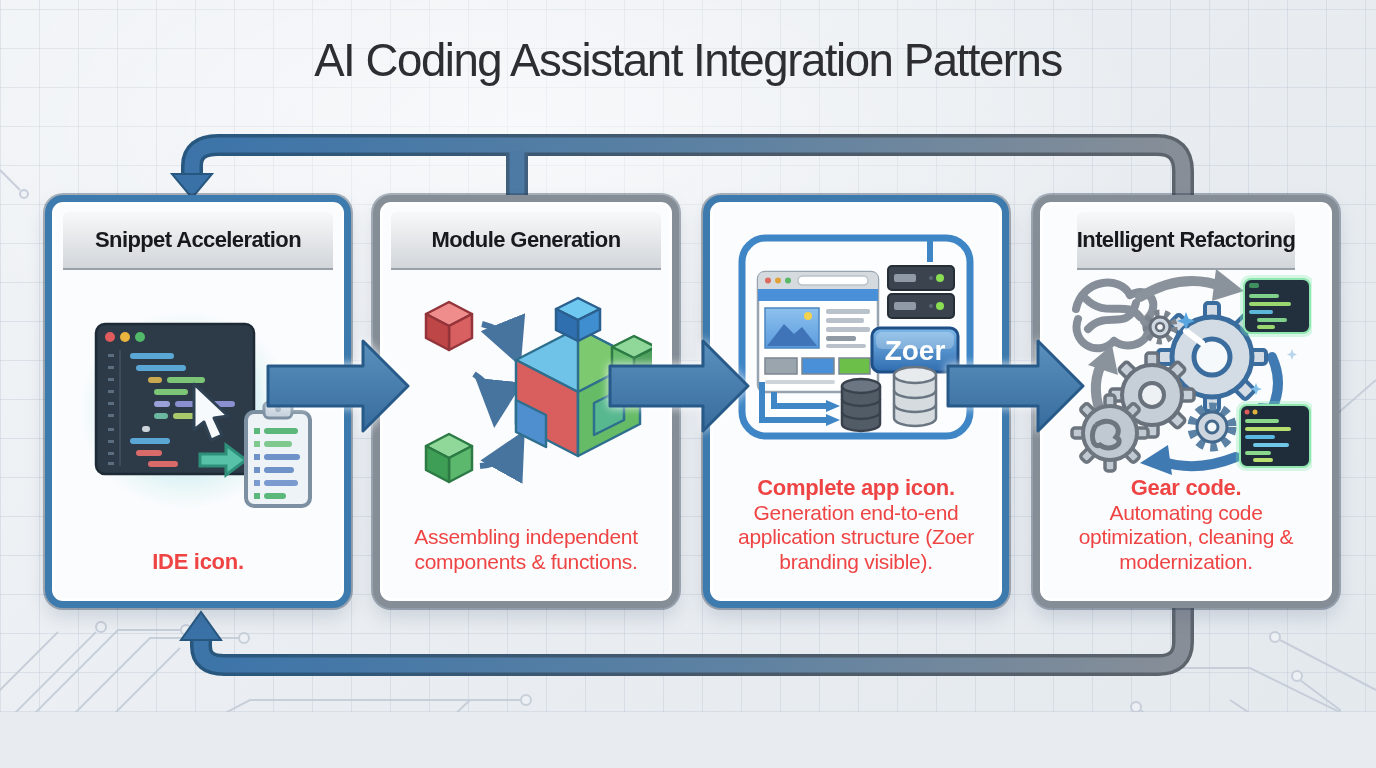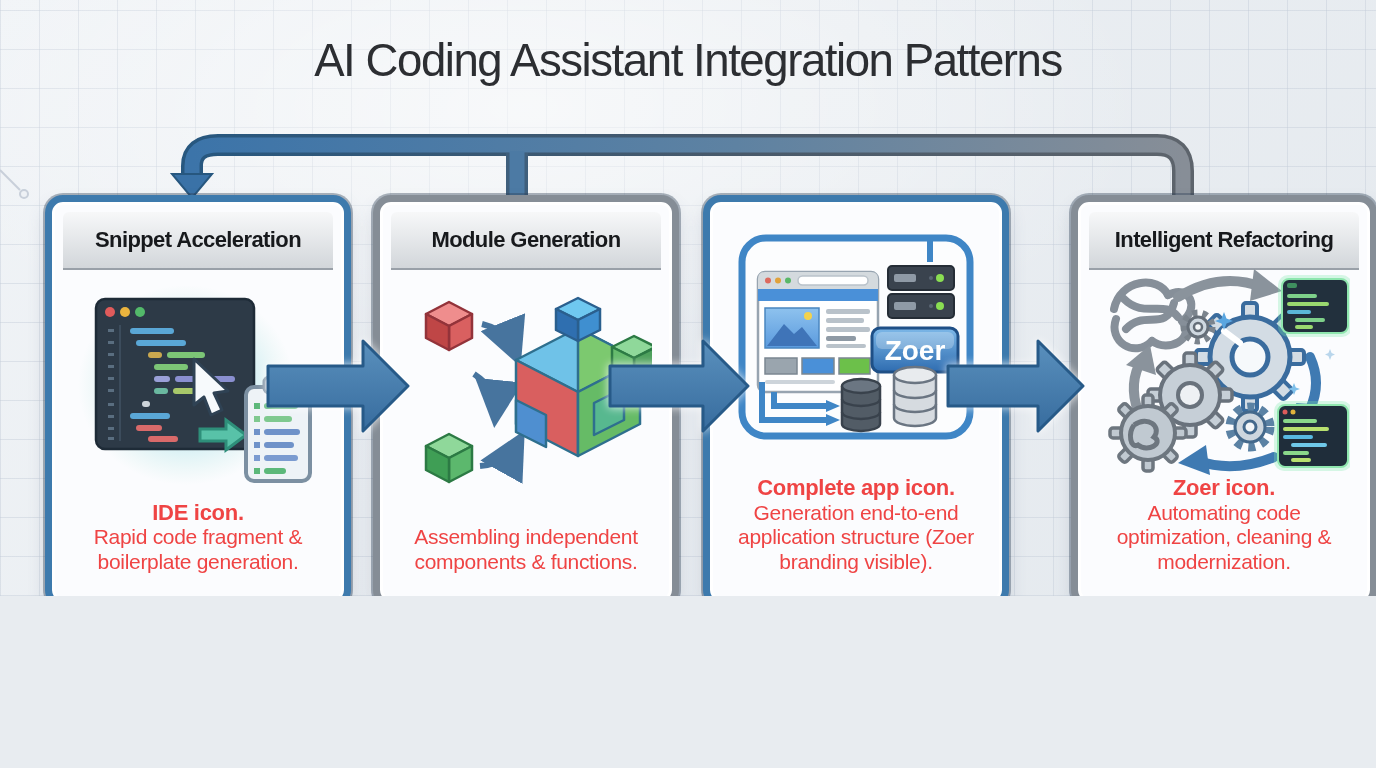--- a/index.html
+++ b/index.html
@@ -1,18 +1,18 @@
 <!DOCTYPE html>
 <html><head>
 <meta charset="utf-8">
 <style>
   * { box-sizing: border-box; margin: 0; padding: 0; }
   html,body { background:#e8ecf0; }
   .stage{
-    position:relative; width:1376px; height:596px; overflow:hidden;
+    position:relative; width:1376px; height:712px; overflow:hidden;
     font-family:"Liberation Sans", sans-serif;
     background:
       radial-gradient(ellipse 900px 420px at 38% 18%, rgba(255,255,255,.6), rgba(255,255,255,0) 70%),
       repeating-linear-gradient(0deg, rgba(192,201,214,.42) 0 1px, transparent 1px 39px),
       repeating-linear-gradient(90deg, rgba(192,201,214,.42) 0 1px, transparent 1px 39px),
       linear-gradient(135deg,#f1f4f7 0%,#eaeef2 45%,#e4e9ee 100%);
   }
   .title{
     position:absolute; top:32px; left:0; right:0; text-align:center;
     font-size:47px; font-weight:300; color:#2c2e32; letter-spacing:-1.5px;
@@ -23,21 +23,21 @@
   #loops-layer{ z-index:1; }
   .panel{
     position:absolute; top:195px; width:306px; height:413px; z-index:2;
     border:7px solid; border-radius:18px; background:#fbfcfe;
     display:flex; flex-direction:column;
     box-shadow:0 0 0 2px rgba(46,64,84,.38), 0 10px 18px rgba(70,90,120,.18),
                inset 0 0 0 3px #ffffff;
   }
   .panel.blue{ border-color:#3d7aad; }
   .panel.gray{ border-color:#858d96; }
-  .p1{ left:45px; } .p2{ left:373px; } .p3{ left:703px; } .p4{ left:1071px; }
+  .p1{ left:45px; } .p2{ left:373px; } .p3{ left:703px; } .p4{ left:1033px;align-items:center; }
   .hdr{
     margin:10px 11px 0; height:58px; flex:0 0 auto;
     display:flex; align-items:center; justify-content:center;
     font-weight:bold; font-size:22px; letter-spacing:-0.6px; color:#17191c;
     background:linear-gradient(#f7f8f9,#d2d6da);
     border-bottom:2px solid #99a0a8; border-radius:6px 6px 0 0;
     white-space:nowrap;
   }
   .iconbox{ flex:1 1 auto; display:flex; align-items:center; justify-content:center; min-height:0; }
   .caption{
@@ -187,21 +187,20 @@
             <rect x="180" y="174" width="6" height="6" fill="#7b9bd0"></rect>
               <rect x="190" y="174" width="34" height="6" rx="3" fill="#7b9bd0"></rect>
             <rect x="180" y="187" width="6" height="6" fill="#5cb87a"></rect>
               <rect x="190" y="187" width="22" height="6" rx="3" fill="#5cb87a"></rect>
           </g>
         </g>
       </svg>
     </div>
     <div class="caption">
       <span class="lead">IDE icon.</span>
-      <span>Rapid code fragment &amp; boilerplate generation.</span>
     </div>
   </div>
 
   <div class="panel gray p2">
     <div class="hdr">Module Generation</div>
     <div class="iconbox">
       <svg width="252" height="208" viewBox="0 0 252 208">
         <defs>
           <marker id="ah" markerWidth="8" markerHeight="8" refX="5" refY="4" orient="auto">
             <path d="M0,0 L8,4 L0,8 Z" fill="#47749e"></path>
@@ -434,21 +433,21 @@
           <rect x="5" y="46" width="26" height="4" rx="2" fill="#8ad88a"></rect>
           <rect x="13" y="53" width="20" height="4" rx="2" fill="#b8e06f"></rect>
         </g>
 
         <polygon points="126,47 128.5,53.5 135,56 128.5,58.5 126,65 123.5,58.5 117,56 123.5,53.5" fill="#5aa6e0"></polygon>
         <polygon points="196,118 197.8,122.4 202,124 197.8,125.6 196,130 194.2,125.6 190,124 194.2,122.4" fill="#7fc0ea"></polygon>
         <polygon points="232,84 233.6,88 237,89.5 233.6,91 232,95 230.4,91 227,89.5 230.4,88" fill="#b9d6ec"></polygon>
       </svg>
     </div>
     <div class="caption">
-      <span class="lead">Zoer icon.</span>
+      <span class="lead">Gear code.</span>
       <span>Automating code optimization, cleaning &amp; modernization.</span>
     </div>
   </div>
 
   <svg id="midarrows-layer" class="layer" width="1376" height="768" viewBox="0 0 1376 768">
     <defs>
       <linearGradient id="flowGrad" gradientUnits="userSpaceOnUse" x1="0" y1="341" x2="0" y2="431">
         <stop offset="0" stop-color="#5a90bd"></stop>
           <stop offset="1" stop-color="#376c9e"></stop>
       </linearGradient>

